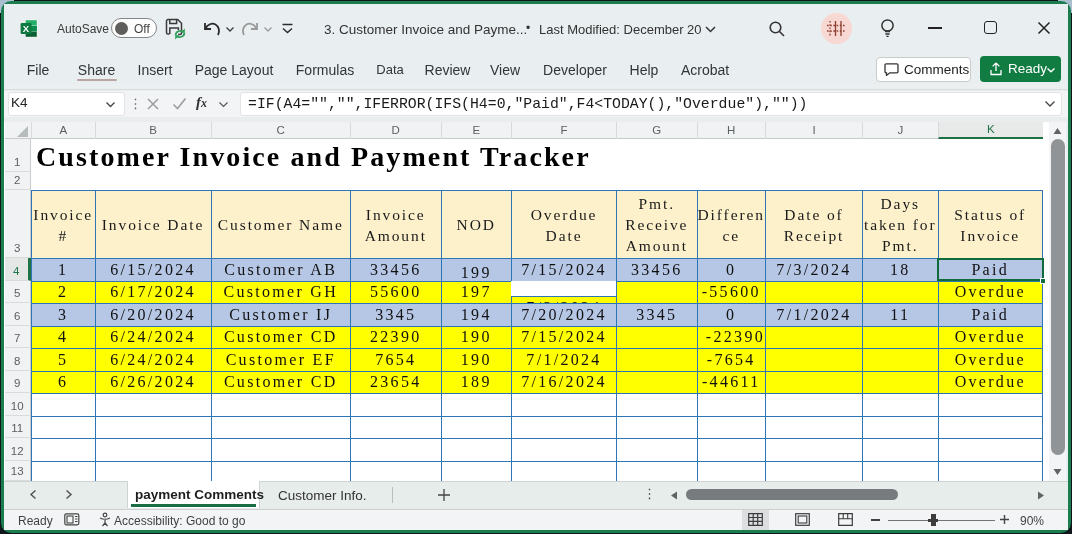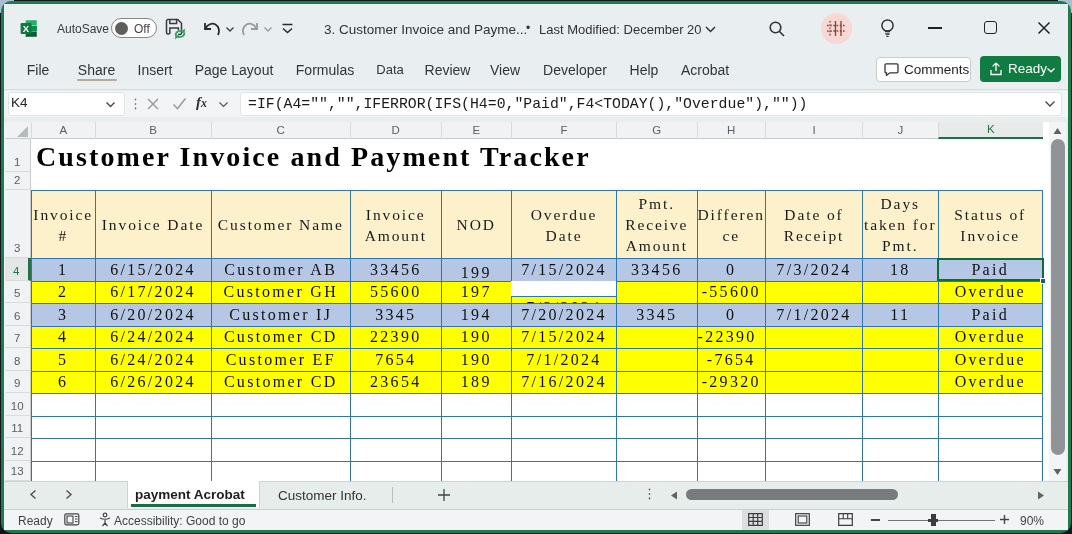--- a/index.html
+++ b/index.html
@@ -308,21 +308,21 @@
   </div>
 <div class="abs" style="left:440.5px;top:325.5px;width:70.5px;height:22.5px;background:#ffff00;border-left:1px solid #2e75b6;border-top:1px solid #2e75b6;font-family:'Liberation Serif',serif;font-size:16px;letter-spacing:2.3px;color:#111;display:flex;align-items:center;justify-content:center">
     <span style="white-space:nowrap">190</span>
   </div>
 <div class="abs" style="left:511.0px;top:325.5px;width:105px;height:22.5px;background:#ffff00;border-left:1px solid #2e75b6;border-top:1px solid #2e75b6;font-family:'Liberation Serif',serif;font-size:16px;letter-spacing:2.3px;color:#111;display:flex;align-items:center;justify-content:center">
     <span style="white-space:nowrap">7/15/2024</span>
   </div>
 <div class="abs" style="left:616.0px;top:325.5px;width:80.5px;height:22.5px;background:#ffff00;border-left:1px solid #2e75b6;border-top:1px solid #2e75b6;font-family:'Liberation Serif',serif;font-size:16px;letter-spacing:2.3px;color:#111;display:flex;align-items:center;justify-content:center">
     <span style="white-space:nowrap"></span>
   </div>
-<div class="abs" style="left:696.5px;top:325.5px;width:68.5px;height:22.5px;background:#ffff00;border-left:1px solid #2e75b6;border-top:1px solid #2e75b6;font-family:'Liberation Serif',serif;font-size:16px;letter-spacing:2.3px;color:#111;display:flex;align-items:center;justify-content:flex-start">
+<div class="abs" style="left:696.5px;top:325.5px;width:68.5px;height:22.5px;background:#ffff00;border-left:1px solid #2e75b6;border-top:1px solid #2e75b6;font-family:'Liberation Serif',serif;font-size:16px;letter-spacing:2.3px;color:#111;display:flex;align-items:center;justify-content:flex-end">
     <span style="white-space:nowrap">-22390</span>
   </div>
 <div class="abs" style="left:765.0px;top:325.5px;width:97px;height:22.5px;background:#ffff00;border-left:1px solid #2e75b6;border-top:1px solid #2e75b6;font-family:'Liberation Serif',serif;font-size:16px;letter-spacing:2.3px;color:#111;display:flex;align-items:center;justify-content:center">
     <span style="white-space:nowrap"></span>
   </div>
 <div class="abs" style="left:862.0px;top:325.5px;width:75.5px;height:22.5px;background:#ffff00;border-left:1px solid #2e75b6;border-top:1px solid #2e75b6;font-family:'Liberation Serif',serif;font-size:16px;letter-spacing:2.3px;color:#111;display:flex;align-items:center;justify-content:center">
     <span style="white-space:nowrap"></span>
   </div>
 <div class="abs" style="left:937.5px;top:325.5px;width:105.5px;height:22.5px;background:#ffff00;border-left:1px solid #2e75b6;border-top:1px solid #2e75b6;border-right:1px solid #2e75b6;font-family:'Liberation Serif',serif;font-size:16px;letter-spacing:2.3px;color:#111;display:flex;align-items:center;justify-content:center">
     <span style="white-space:nowrap">Overdue</span>
@@ -375,21 +375,21 @@
 <div class="abs" style="left:440.5px;top:370.5px;width:70.5px;height:22.5px;background:#ffff00;border-left:1px solid #2e75b6;border-top:1px solid #2e75b6;font-family:'Liberation Serif',serif;font-size:16px;letter-spacing:2.3px;color:#111;display:flex;align-items:center;justify-content:center">
     <span style="white-space:nowrap">189</span>
   </div>
 <div class="abs" style="left:511.0px;top:370.5px;width:105px;height:22.5px;background:#ffff00;border-left:1px solid #2e75b6;border-top:1px solid #2e75b6;font-family:'Liberation Serif',serif;font-size:16px;letter-spacing:2.3px;color:#111;display:flex;align-items:center;justify-content:center">
     <span style="white-space:nowrap">7/16/2024</span>
   </div>
 <div class="abs" style="left:616.0px;top:370.5px;width:80.5px;height:22.5px;background:#ffff00;border-left:1px solid #2e75b6;border-top:1px solid #2e75b6;font-family:'Liberation Serif',serif;font-size:16px;letter-spacing:2.3px;color:#111;display:flex;align-items:center;justify-content:center">
     <span style="white-space:nowrap"></span>
   </div>
 <div class="abs" style="left:696.5px;top:370.5px;width:68.5px;height:22.5px;background:#ffff00;border-left:1px solid #2e75b6;border-top:1px solid #2e75b6;font-family:'Liberation Serif',serif;font-size:16px;letter-spacing:2.3px;color:#111;display:flex;align-items:center;justify-content:center">
-    <span style="white-space:nowrap">-29320</span>
+    <span style="white-space:nowrap">-44611</span>
   </div>
 <div class="abs" style="left:765.0px;top:370.5px;width:97px;height:22.5px;background:#ffff00;border-left:1px solid #2e75b6;border-top:1px solid #2e75b6;font-family:'Liberation Serif',serif;font-size:16px;letter-spacing:2.3px;color:#111;display:flex;align-items:center;justify-content:center">
     <span style="white-space:nowrap"></span>
   </div>
 <div class="abs" style="left:862.0px;top:370.5px;width:75.5px;height:22.5px;background:#ffff00;border-left:1px solid #2e75b6;border-top:1px solid #2e75b6;font-family:'Liberation Serif',serif;font-size:16px;letter-spacing:2.3px;color:#111;display:flex;align-items:center;justify-content:center">
     <span style="white-space:nowrap"></span>
   </div>
 <div class="abs" style="left:937.5px;top:370.5px;width:105.5px;height:22.5px;background:#ffff00;border-left:1px solid #2e75b6;border-top:1px solid #2e75b6;border-right:1px solid #2e75b6;font-family:'Liberation Serif',serif;font-size:16px;letter-spacing:2.3px;color:#111;display:flex;align-items:center;justify-content:center">
     <span style="white-space:nowrap">Overdue</span>
   </div>
@@ -449,21 +449,21 @@
   </svg>
 <div class="abs" style="left:1050.5px;top:139px;width:14px;height:316px;background:#919496;border-radius:7px"></div>
 <div class="abs" style="left:4px;top:481px;width:1064px;height:28px;background:#e7edea;border-top:1px solid #cdd4d1"></div>
 <svg class="abs" style="left:28px;top:489px" width="11" height="11" viewBox="0 0 11 11">
     <path d="M7.5 1.5 L3 5.5 l4.5 4" fill="none" stroke="#555" stroke-width="1.5"></path>
   </svg>
 <svg class="abs" style="left:63px;top:489px" width="11" height="11" viewBox="0 0 11 11">
     <path d="M3.5 1.5 L8 5.5 l-4.5 4" fill="none" stroke="#555" stroke-width="1.5"></path>
   </svg>
 <div class="abs" style="left:127px;top:481px;width:133px;height:27px;background:#fff;border-left:1px solid #cdd4d1;border-right:1px solid #cdd4d1"></div>
-<div class="abs" style="left:135px;top:487px;font-size:13.5px;font-weight:bold;color:#1e1e1e">payment Acrobat</div>
+<div class="abs" style="left:135px;top:487px;font-size:13.5px;font-weight:bold;color:#1e1e1e">payment Comments</div>
 <div class="abs" style="left:131px;top:504px;width:125px;height:2.6px;background:#1b6e44"></div>
 <div class="abs" style="left:278px;top:488px;font-size:13.5px;color:#333">Customer Info.</div>
 <div class="abs" style="left:392px;top:487px;width:1px;height:16px;background:#b9bfbc"></div>
 <svg class="abs" style="left:437px;top:488px" width="14" height="14" viewBox="0 0 14 14">
     <path d="M7 1 V13 M1 7 H13" stroke="#444" stroke-width="1.3"></path>
   </svg>
 <div class="abs" style="left:643px;top:486px;font-size:13px;color:#444">⋮</div>
 <svg class="abs" style="left:670px;top:491px" width="8" height="9" viewBox="0 0 8 9">
     <path d="M7 0.5 L1 4.5 l6 4" fill="#5f6365"></path>
   </svg>

